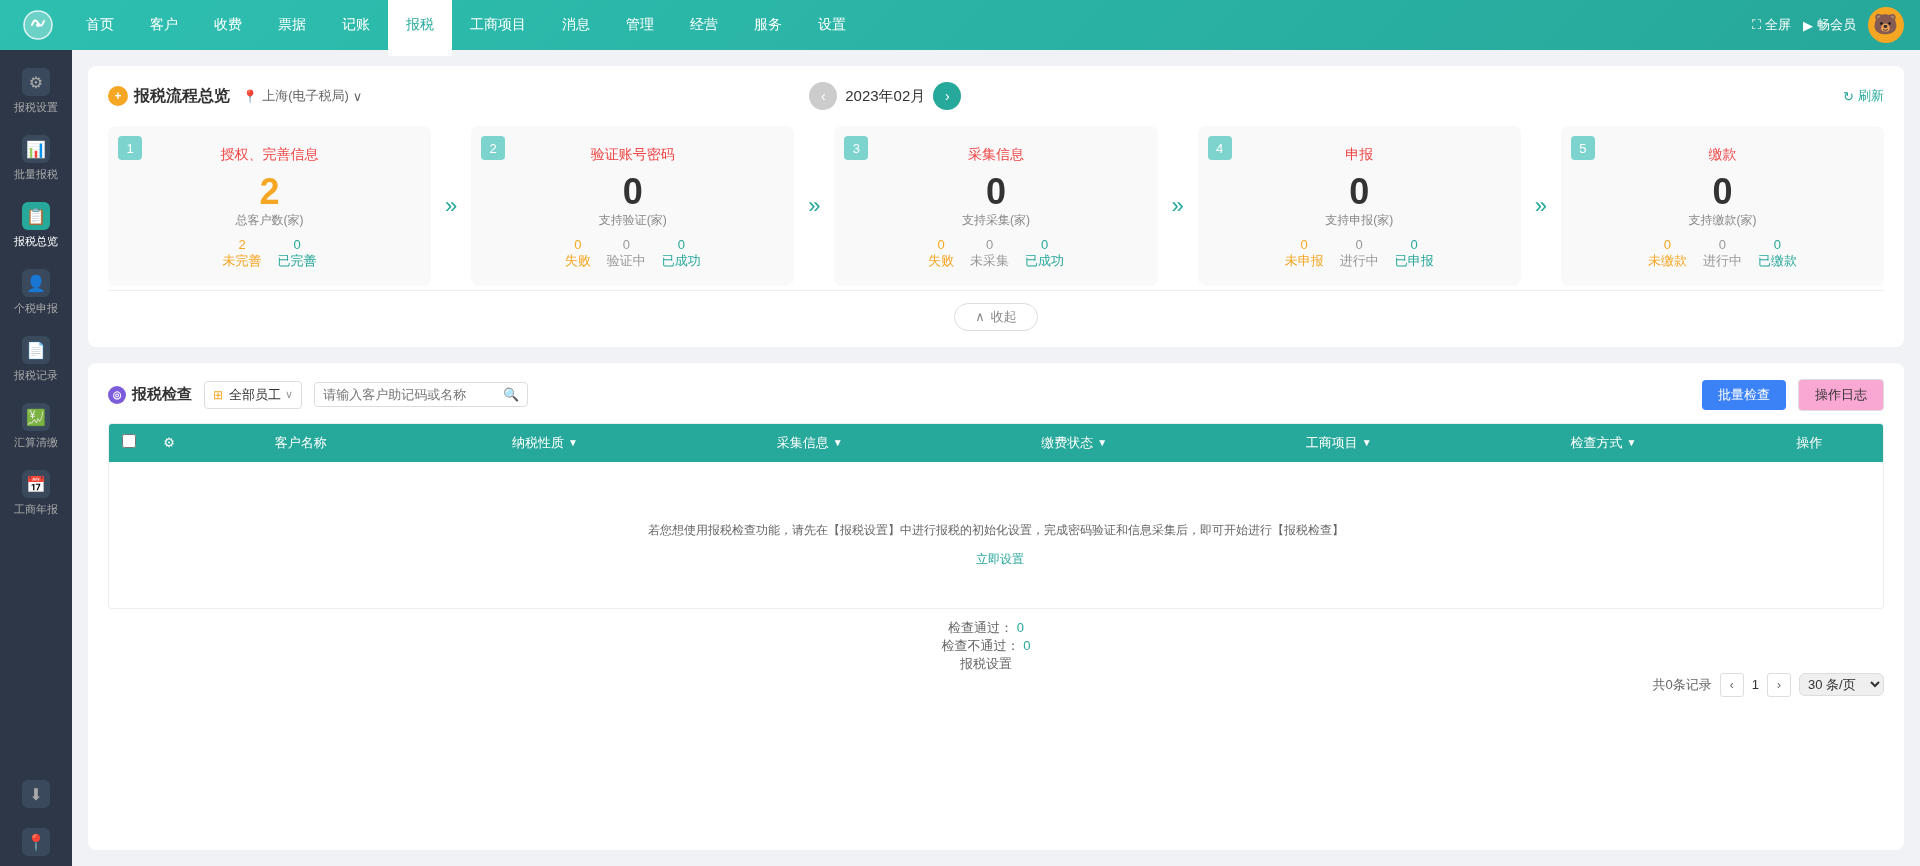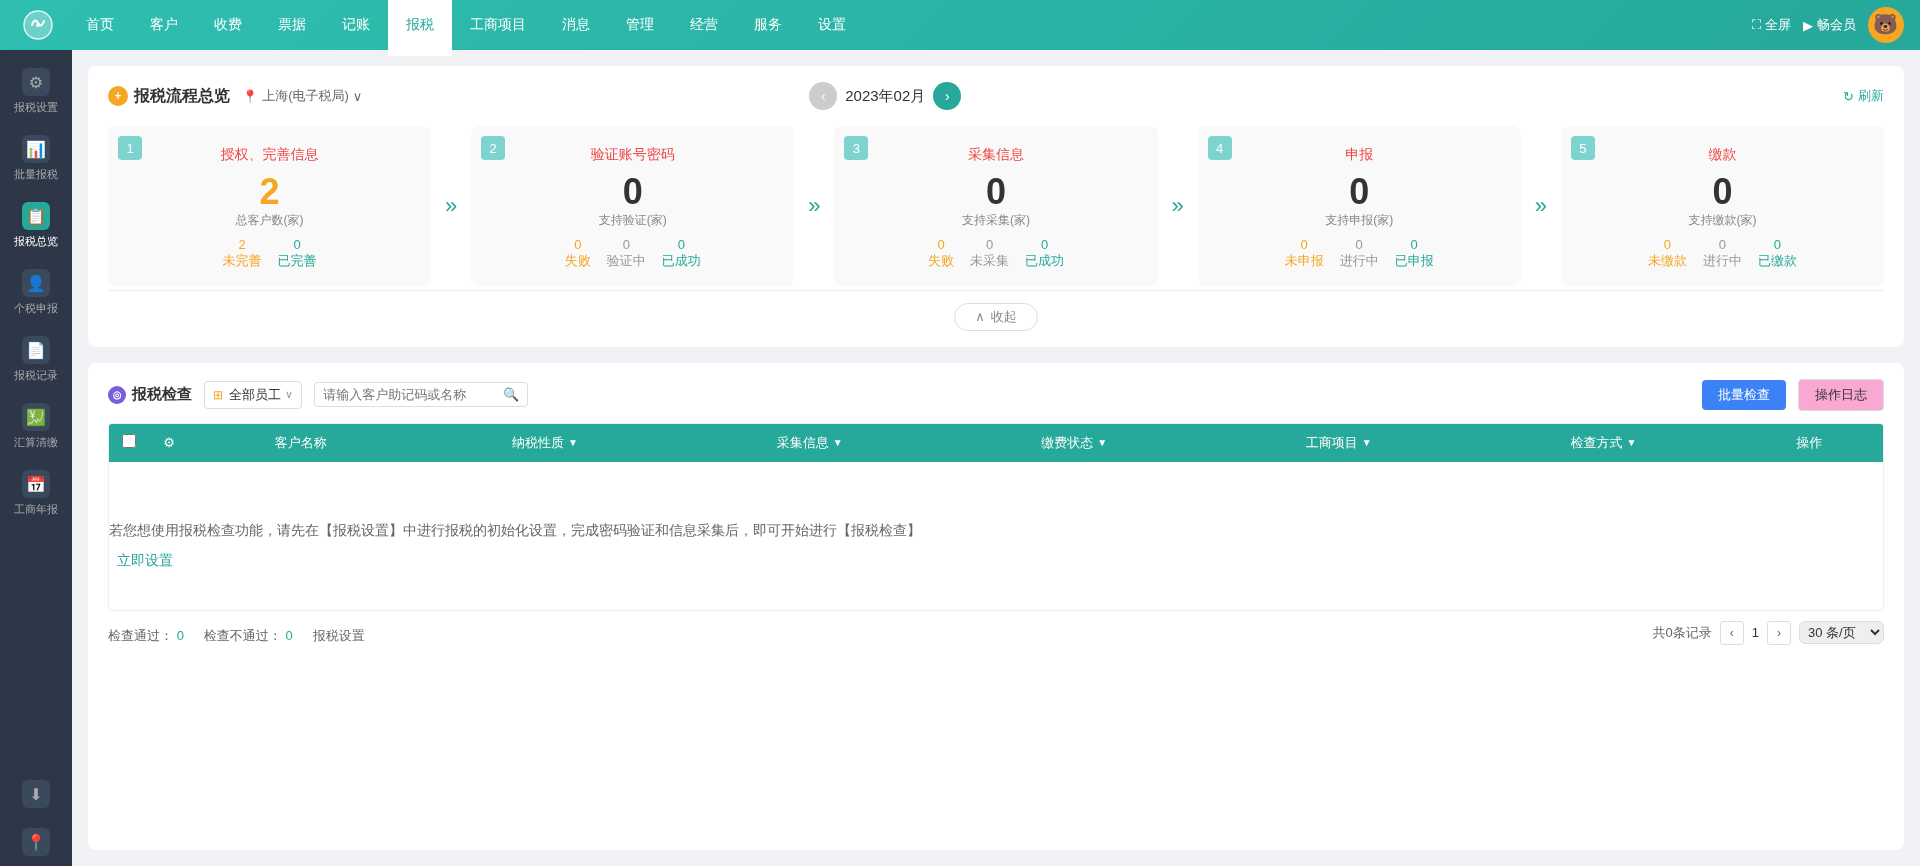--- a/index.html
+++ b/index.html
@@ -234,38 +234,38 @@
       width: 40px;
     }
     .table-header-row th.settings-col {
       width: 40px;
     }
     .th-filter {
       display: inline-flex; align-items: center; gap: 4px;
     }
     .filter-icon { font-size: 10px; }
     .table-empty {
-      color: #666; font-size: 14px; padding: 60px 0 40px;
+      text-align: center; color: #666; font-size: 12px; padding: 60px 0 40px;
     }
     .table-empty-link { color: #26a89a; cursor: pointer; margin-left: 8px; }
 
     
     .table-wrapper {
       overflow-y: auto; overflow-x: hidden;
       border: 1px solid #eee; border-radius: 4px;
       max-height: 200px;
       position: relative;
     }
     .table-wrapper::-webkit-scrollbar { width: 8px; }
     .table-wrapper::-webkit-scrollbar-track { background: #f5f5f5; }
     .table-wrapper::-webkit-scrollbar-thumb { background: #ccc; border-radius: 4px; }
 
     
     .check-footer {
-      display: flex; align-items: flex-end; padding-top: 10px; font-size: 13px; color: #666;
+      display: flex; align-items: center; padding-top: 10px; font-size: 13px; color: #666; flex-direction: column;
     }
     .footer-stat { margin-right: 20px; }
     .footer-stat a { color: #26a89a; text-decoration: none; }
     .footer-right {
       margin-left: auto; display: flex; align-items: center; gap: 8px;
     }
     .pagination-btn {
       background: none; border: 1px solid #ddd; border-radius: 3px;
       width: 24px; height: 24px; cursor: pointer; font-size: 12px;
       display: flex; align-items: center; justify-content: center;

